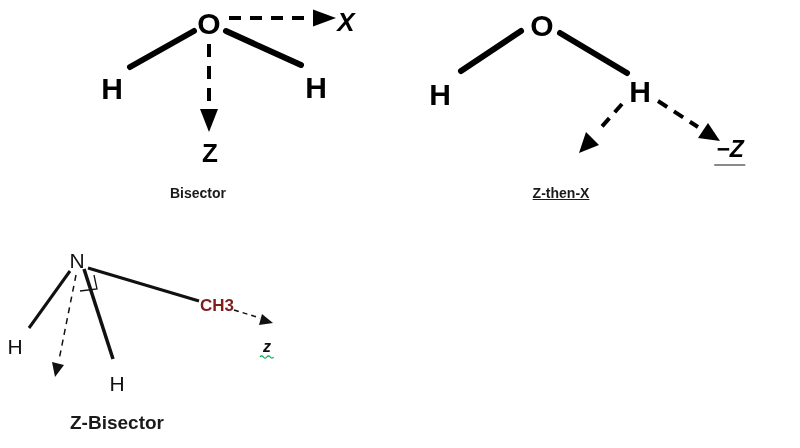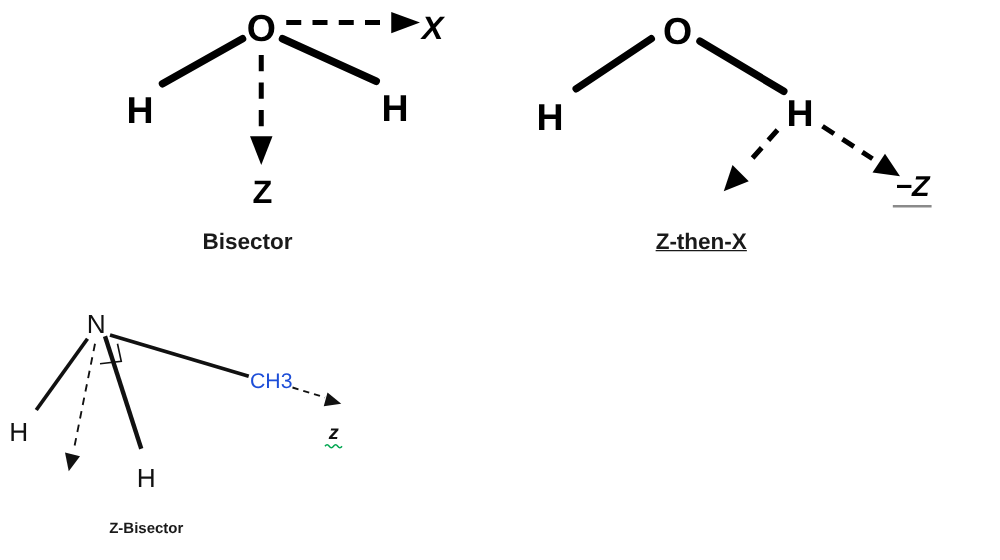--- a/index.html
+++ b/index.html
@@ -27,23 +27,23 @@
     color: #000000;
     white-space: nowrap;
     line-height: 1;
   }
   .atom-heavy  { font-size: 30px; font-weight: 700; }
   .axis-x     { font-size: 26px; font-weight: 700; font-style: italic; }
   .axis-z     { font-size: 26px; font-weight: 700; }
   .axis-negz  { font-size: 23px; font-weight: 700; font-style: italic;
                 border-bottom: 2px solid #8a8a8a; padding: 0 2px 3px 2px; }
   .atom-light { font-size: 21px; font-weight: 400; color: #111111; }
-  .atom-ch3   { font-size: 17px; font-weight: 400; color: #1d4ed8; }
+  .atom-ch3   { font-size: 17px; font-weight: 700; color: #7f1d1d; }
   .axis-smz   { font-size: 16px; font-weight: 700; font-style: italic; color: #111111; }
-  .caption    { font-size: 18px; font-weight: 700; color: #1a1a1a; }
+  .caption    { font-size: 14px; font-weight: 700; color: #1a1a1a; }
 </style>
 </head>
 <body>
 
 <div class="canvas">
 
   <svg class="strokes" viewBox="0 0 800 448" xmlns="http://www.w3.org/2000/svg">
 
     <g stroke="#000000" fill="none">
       <line x1="194" y1="31" x2="130" y2="67" stroke-width="6" stroke-linecap="round"></line>
@@ -87,15 +87,15 @@
   <span class="lbl atom-heavy" style="left:440px; top:95px;">H</span>
   <span class="lbl atom-heavy" style="left:640px; top:92px;">H</span>
   <span class="lbl axis-negz" style="left:730px; top:152px;">−Z</span>
   <span class="lbl caption" style="left:561px; top:193px;text-decoration:underline;">Z-then-X</span>
 
   <span class="lbl atom-light" style="left:77px; top:260px;">N</span>
   <span class="lbl atom-light" style="left:15px; top:346px;">H</span>
   <span class="lbl atom-light" style="left:117px; top:383px;">H</span>
   <span class="lbl atom-ch3" style="left:217px; top:305px;">CH3</span>
   <span class="lbl axis-smz" style="left:267px; top:347px;">z</span>
-  <span class="lbl caption" style="left:117px; top:422px; font-size:12px;">Z-Bisector</span>
+  <span class="lbl caption" style="left:117px; top:422px; font-size:19px;">Z-Bisector</span>
 
 </div>
 
 </body></html>

